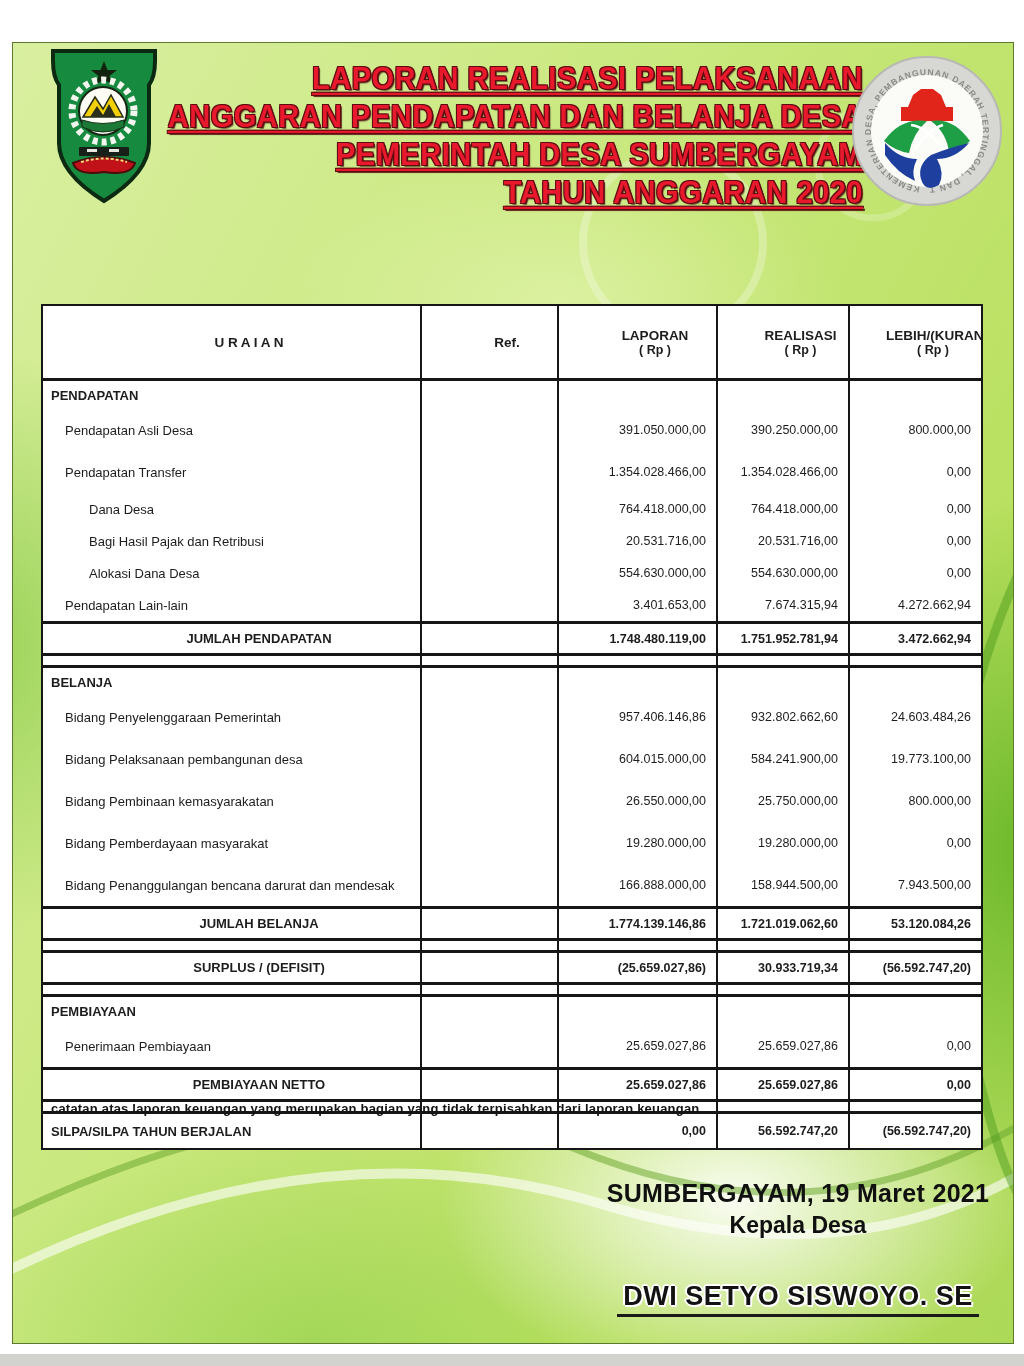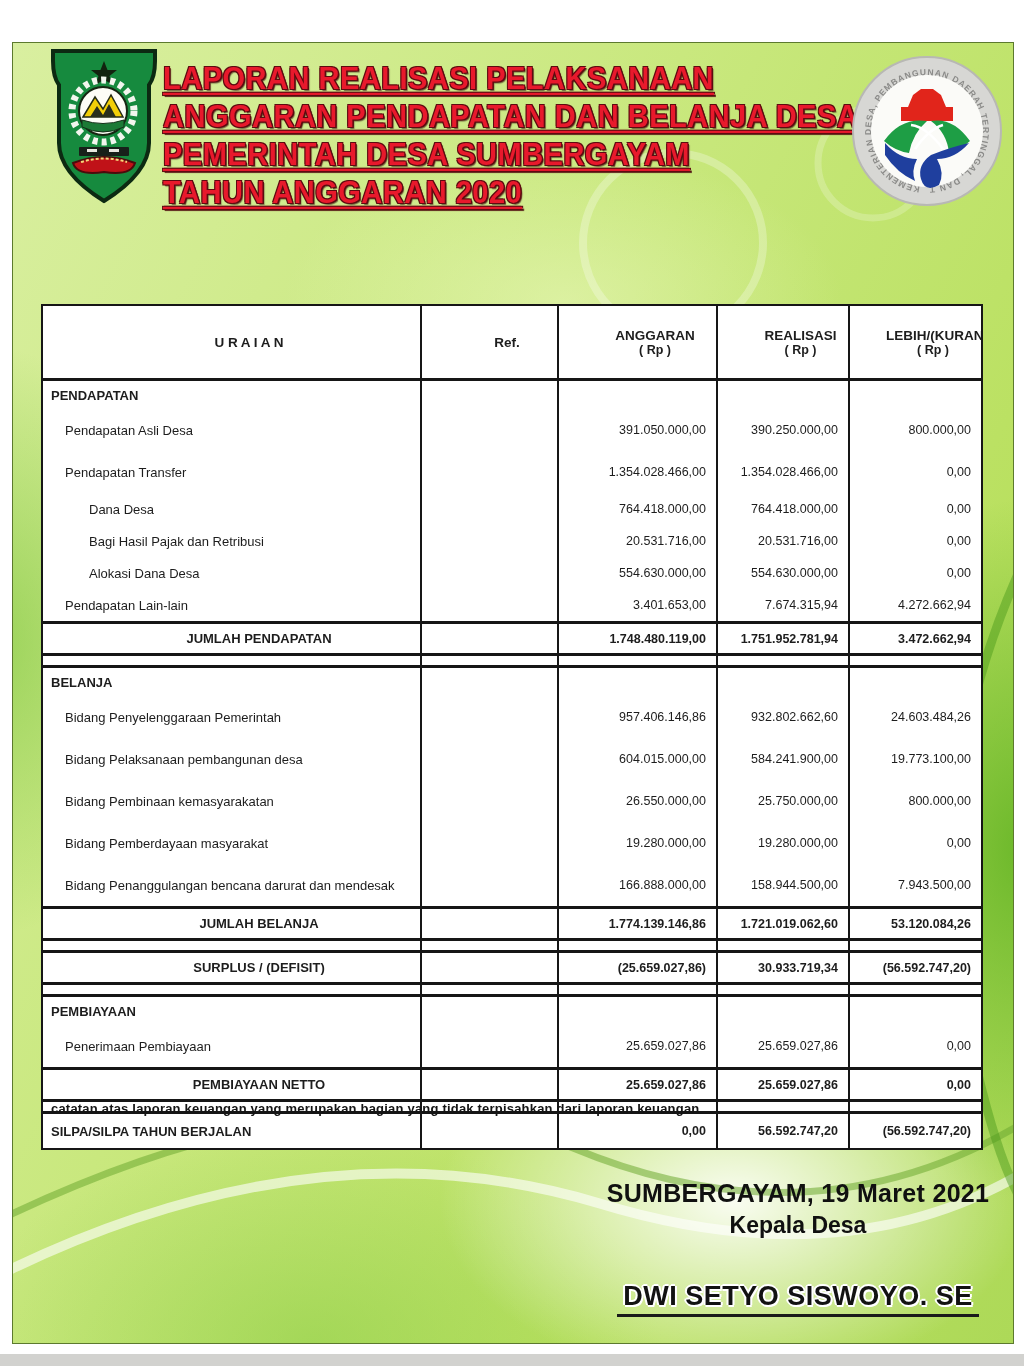--- a/index.html
+++ b/index.html
@@ -17,21 +17,21 @@
       radial-gradient(ellipse 420px 260px at 72% 89%, rgba(255,255,255,.92), rgba(255,255,255,0) 70%),
       radial-gradient(ellipse 300px 500px at 101% 62%, rgba(96,178,34,.85), rgba(96,178,34,0) 70%),
       radial-gradient(ellipse 260px 420px at -2% 46%, rgba(110,190,45,.55), rgba(110,190,45,0) 70%),
       radial-gradient(ellipse 500px 300px at 30% 100%, rgba(140,205,70,.55), rgba(140,205,70,0) 70%),
       radial-gradient(ellipse 400px 220px at 55% 20%, rgba(235,248,190,.55), rgba(235,248,190,0) 70%),
       linear-gradient(118deg,#d9efa0 0%, #c9e87e 40%, #b9e05f 75%, #add958 100%);
   }
   .swoosh{position:absolute;inset:0;pointer-events:none;}
   
   .title-block{
-    position:absolute;left:150px;right:150px;top:16px;text-align:left;z-index:3;
+    position:absolute;left:150px;right:150px;top:16px;text-align:right;z-index:3;
   }
   .title-line{
     font-weight:700;font-size:29px;line-height:38px;letter-spacing:.5px;
     color:#e8192c;
     text-shadow:1.5px 1.5px 0 #5d0b10,-1px -1px 0 #5d0b10,1px -1px 0 #5d0b10,-1px 1px 0 #5d0b10,2px 2px 1px rgba(40,5,5,.55);
     text-decoration:underline;text-decoration-thickness:2px;text-underline-offset:4px;
     transform:scaleY(1.06);
   }
   .logo-left{position:absolute;left:30px;top:2px;z-index:3;}
   .logo-right{position:absolute;left:838px;top:12px;z-index:3;}
@@ -150,21 +150,21 @@
       <tr>
         <th>
             <div>U R A I A N</div>
             <div class="sub"></div>
           </th>
         <th>
             <div>Ref.</div>
             <div class="sub"></div>
           </th>
         <th>
-            <div>ANGGARAN</div>
+            <div>LAPORAN</div>
             <div class="sub">( Rp )</div>
           </th>
         <th>
             <div>REALISASI</div>
             <div class="sub">( Rp )</div>
           </th>
         <th>
             <div>LEBIH/(KURANG)</div>
             <div class="sub">( Rp )</div>
           </th>

